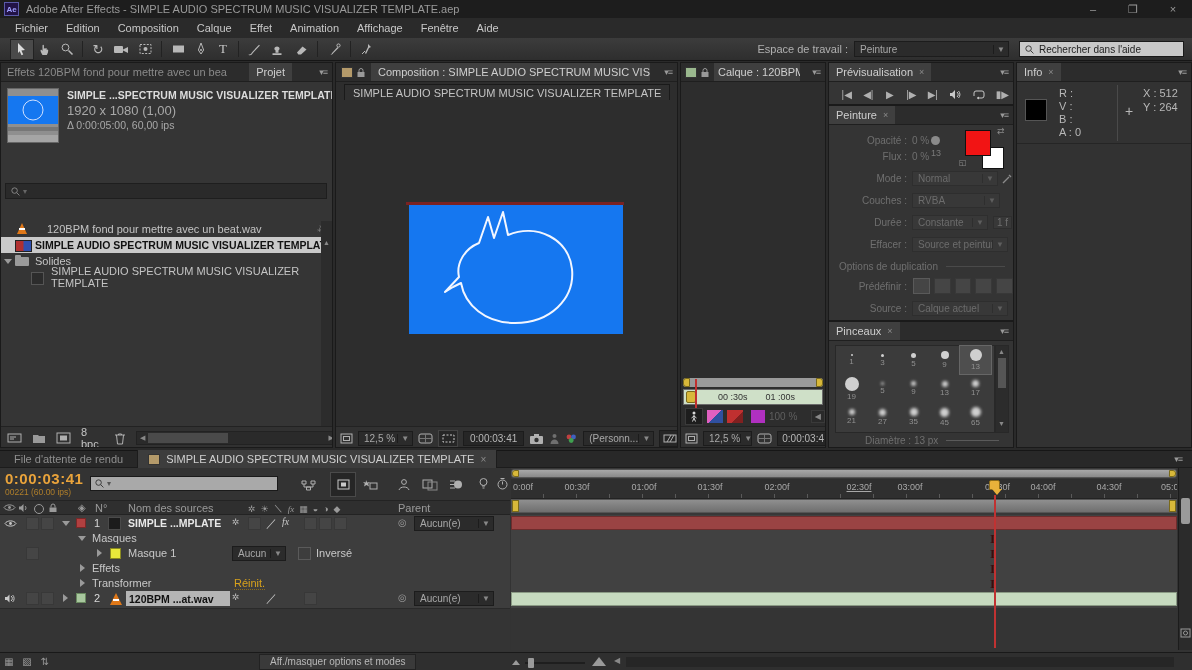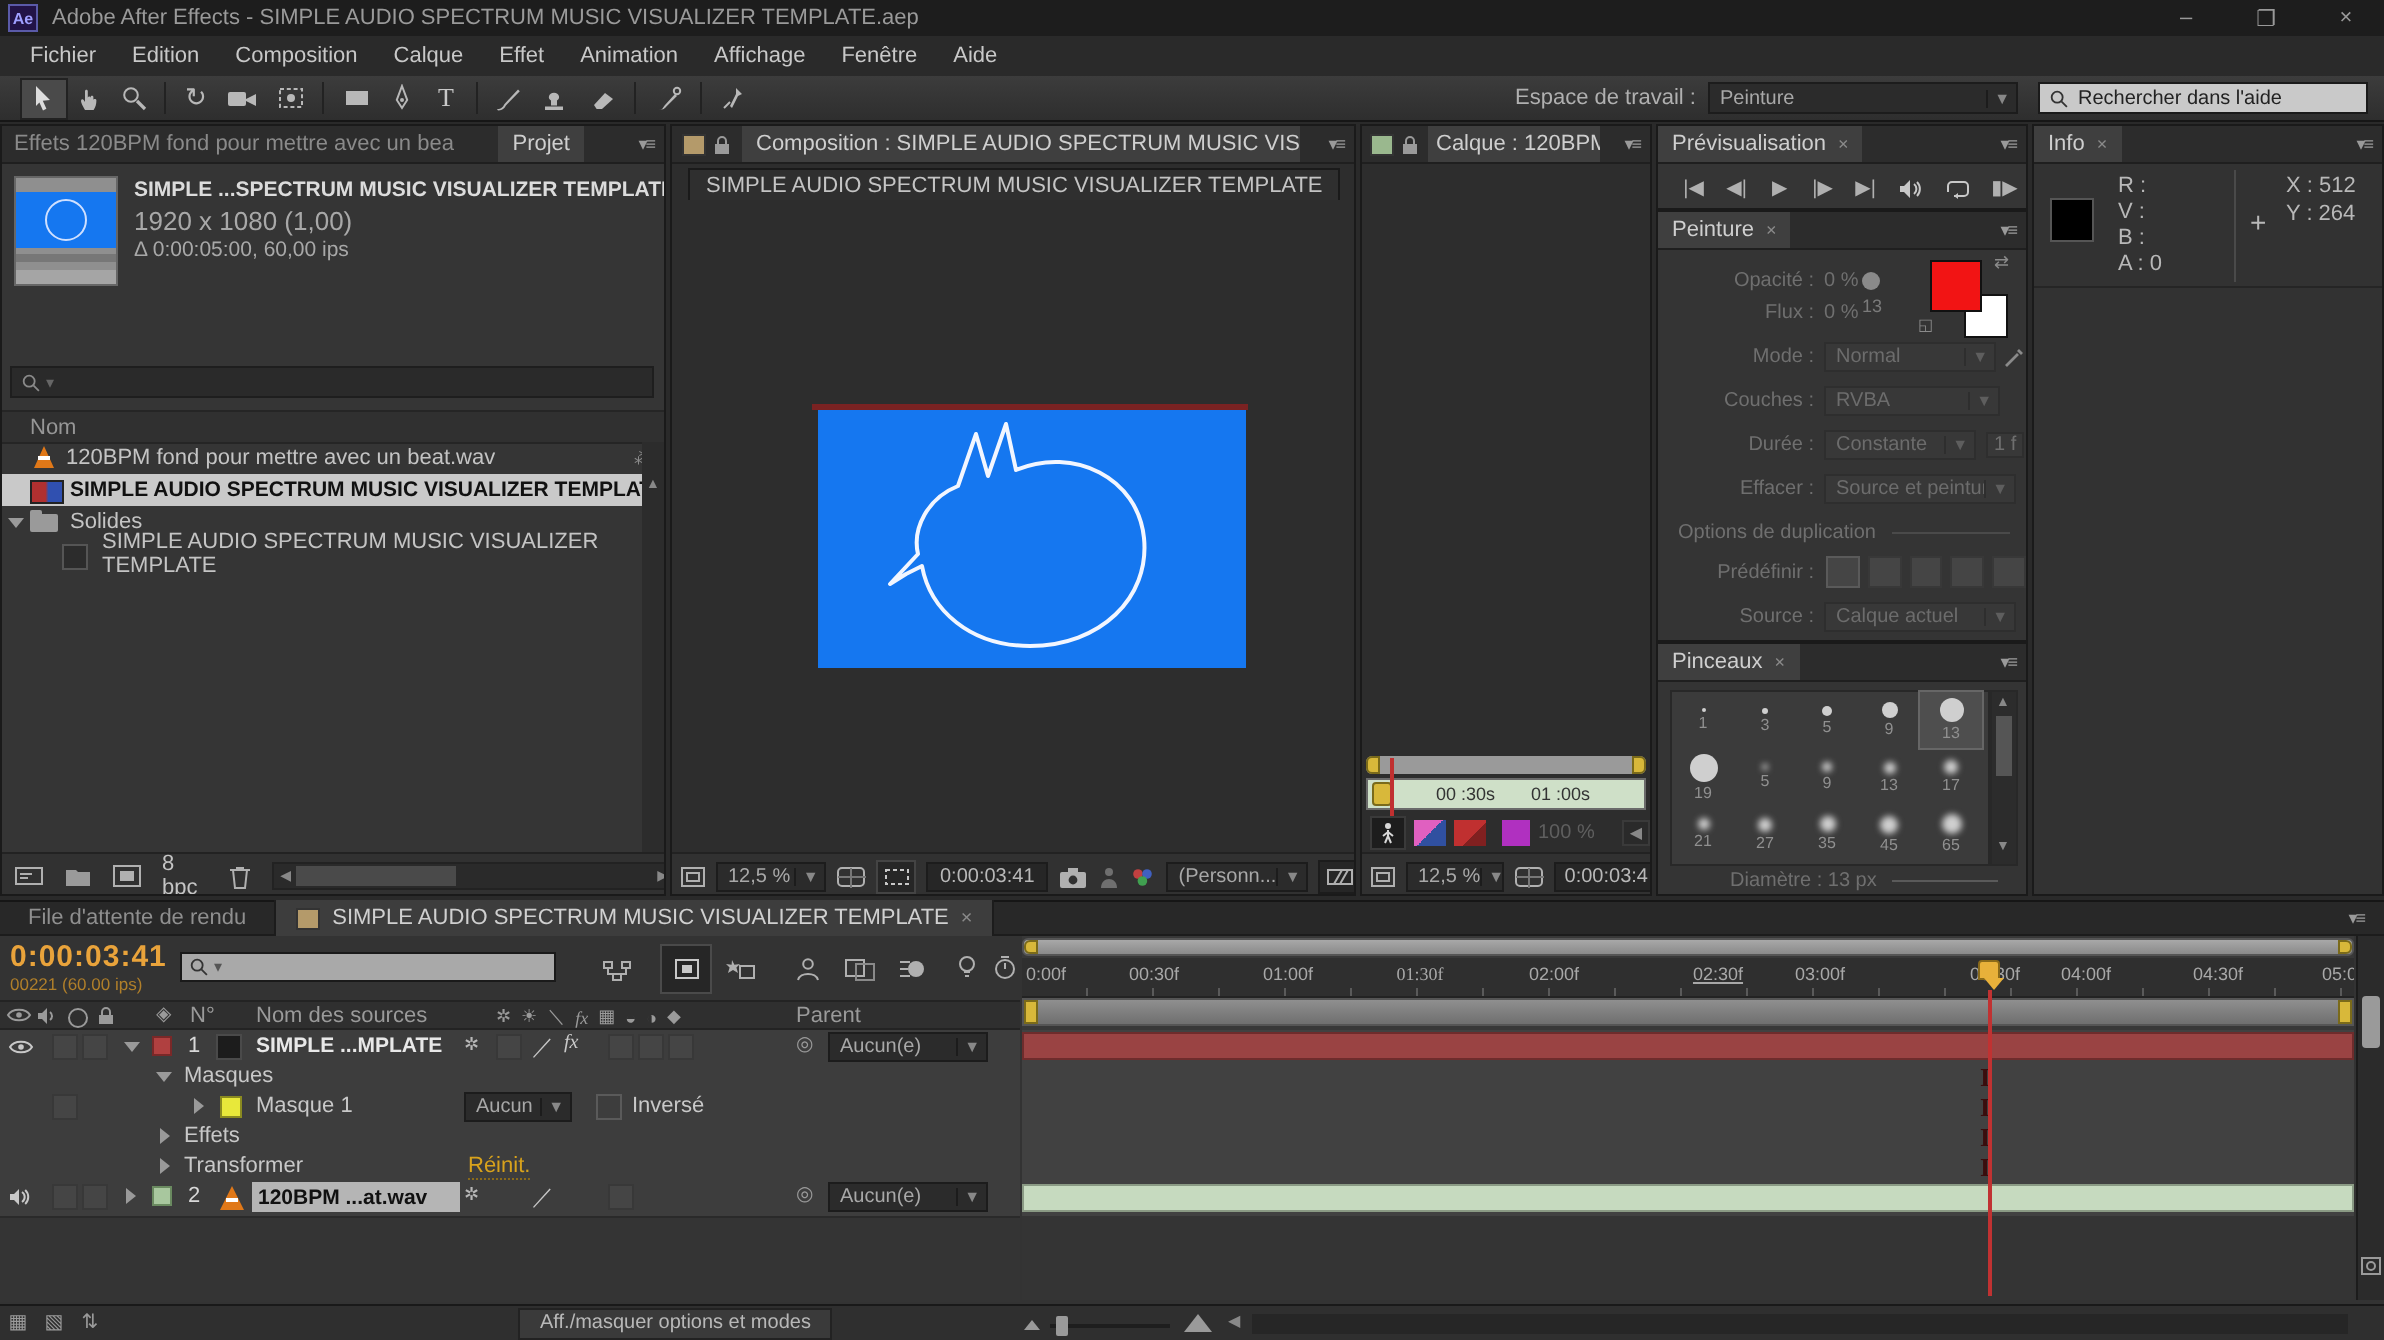--- a/index.html
+++ b/index.html
@@ -178,28 +178,25 @@
     <div class="flex abs" style="left:4px;top:120px;width:322px;height:16px;background:#2a2a2a;border:1px solid #1e1e1e;box-sizing:border-box;padding-left:4px;">
       <span>
           <svg width="11" height="11" viewBox="0 0 12 12">
             <circle cx="5" cy="5" r="3" stroke="#8a8a8a" fill="none"></circle>
             <path d="M7.3 7.3l3 3" stroke="#8a8a8a"></path>
           </svg>
         </span>
       <span style="color:#666;font-size:8px;margin-left:2px;">▾</span>
     </div>
 
-    <div class="abs flex" style="left:0;top:142px;width:331px;height:15px;background:#303030;border-top:1px solid #252525;border-bottom:1px solid #252525;">
-      <span style="color:#969696;padding-left:14px;">Nom</span>
-    </div>
 
     <div class="abs flex" style="left:0;top:158px;width:331px;height:16px;">
       <span class="abs" style="left:16px;top:2px;width:0;height:0;border-left:5px solid transparent;border-right:5px solid transparent;border-bottom:11px solid #e07818;"></span>
       <span class="abs" style="left:18px;top:7px;width:6px;height:2px;background:#fff;"></span>
-      <span style="padding-left:32px;color:#c4c4c4;">120BPM fond pour mettre avec un beat.wav</span>
+      <span style="padding-left:46px;color:#c4c4c4;">120BPM fond pour mettre avec un beat.wav</span>
       <span style="margin-left:auto;margin-right:6px;color:#8a8a8a;font-size:9px;">⁂</span>
     </div>
     <div class="abs flex" style="left:0;top:174px;width:320px;height:16px;background:#c9c9c9;">
       <span class="abs" style="left:14px;top:3px;width:15px;height:10px;background:linear-gradient(90deg,#b03030 0 45%,#3050b0 55%);border:1px solid #222;"></span>
       <span style="padding-left:34px;color:#111;font-weight:bold;font-size:10.5px;white-space:nowrap;">SIMPLE AUDIO SPECTRUM MUSIC VISUALIZER TEMPLATE</span>
     </div>
     <div class="abs flex" style="left:0;top:190px;width:331px;height:16px;">
       <span class="tri-d abs" style="left:3px;top:6px;"></span>
       <span class="abs" style="left:14px;top:4px;width:14px;height:9px;background:#9a9a9a;border-radius:1px;"></span>
       <span class="abs" style="left:14px;top:2px;width:6px;height:3px;background:#9a9a9a;border-radius:1px 1px 0 0;"></span>
@@ -799,21 +796,21 @@
 
       <div class="wabar" style="top:1px;height:9px;border-radius:3px;">
         <span class="wacap" style="left:0;border-radius:3px 0 0 3px;"></span>
         <span class="wacap" style="right:0;border-radius:0 3px 3px 0;"></span>
       </div>
 
       <div class="abs" style="left:0;top:11px;width:666px;height:19px;background:#2f2f2f;border-bottom:1px solid #232323;">
         <span class="rlabel" style="left:2px;transform:none;">0:00f</span>
         <span class="rlabel" style="left:66px;">00:30f</span>
         <span class="rlabel" style="left:133px;">01:00f</span>
-        <span class="rlabel" style="left:199px;font-family:Liberation Serif, serif;">01:30f</span>
+        <span class="rlabel" style="left:199px;">01:30f</span>
         <span class="rlabel" style="left:266px;">02:00f</span>
         <span class="rlabel" style="left:348px;text-decoration:underline;">02:30f</span>
         <span class="rlabel" style="left:399px;">03:00f</span>
         <span class="rlabel" style="left:465px;padding-left:43px;">03:30f</span>
         <span class="rlabel" style="left:532px;">04:00f</span>
         <span class="rlabel" style="left:598px;">04:30f</span>
         <span class="rlabel" style="left:650px;transform:none;">05:0</span>
         <div class="abs" style="left:0;bottom:0;width:666px;height:4px;background:repeating-linear-gradient(90deg,transparent 0 32px,#5a5a5a 32px 33px);"></div>
       </div>
 

